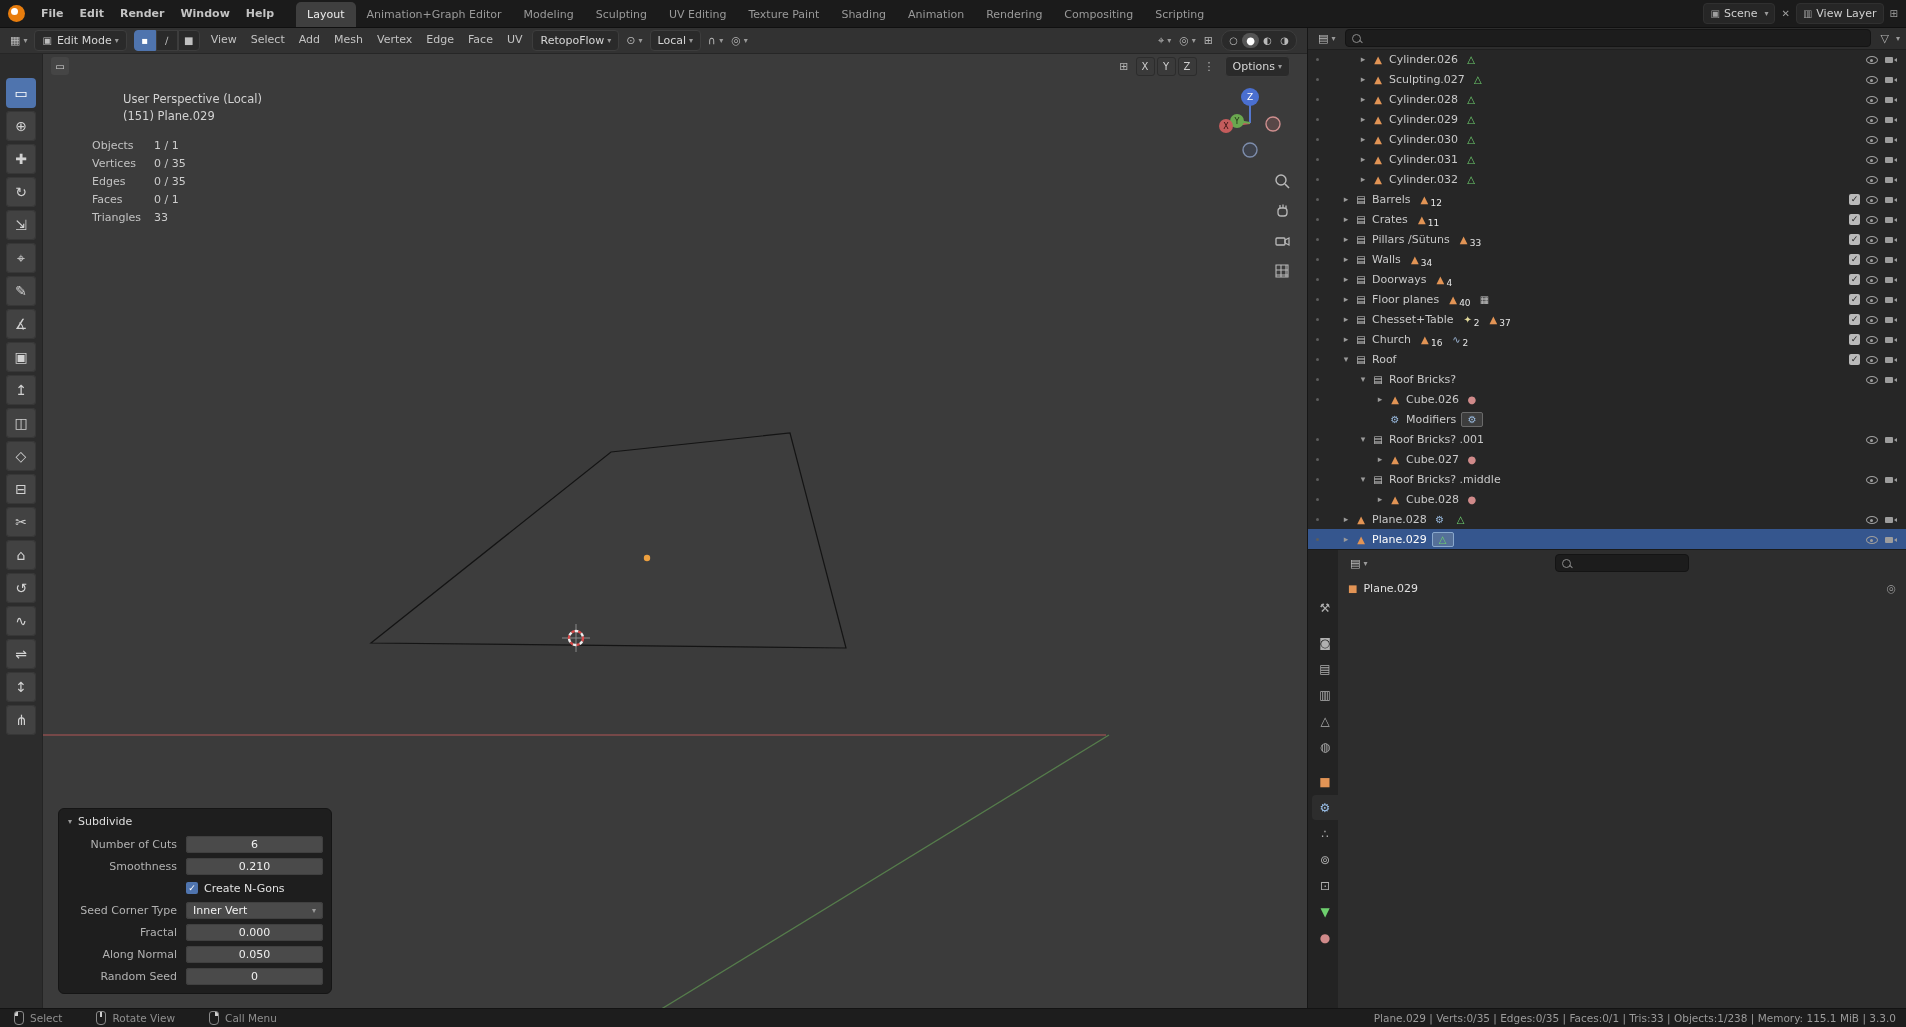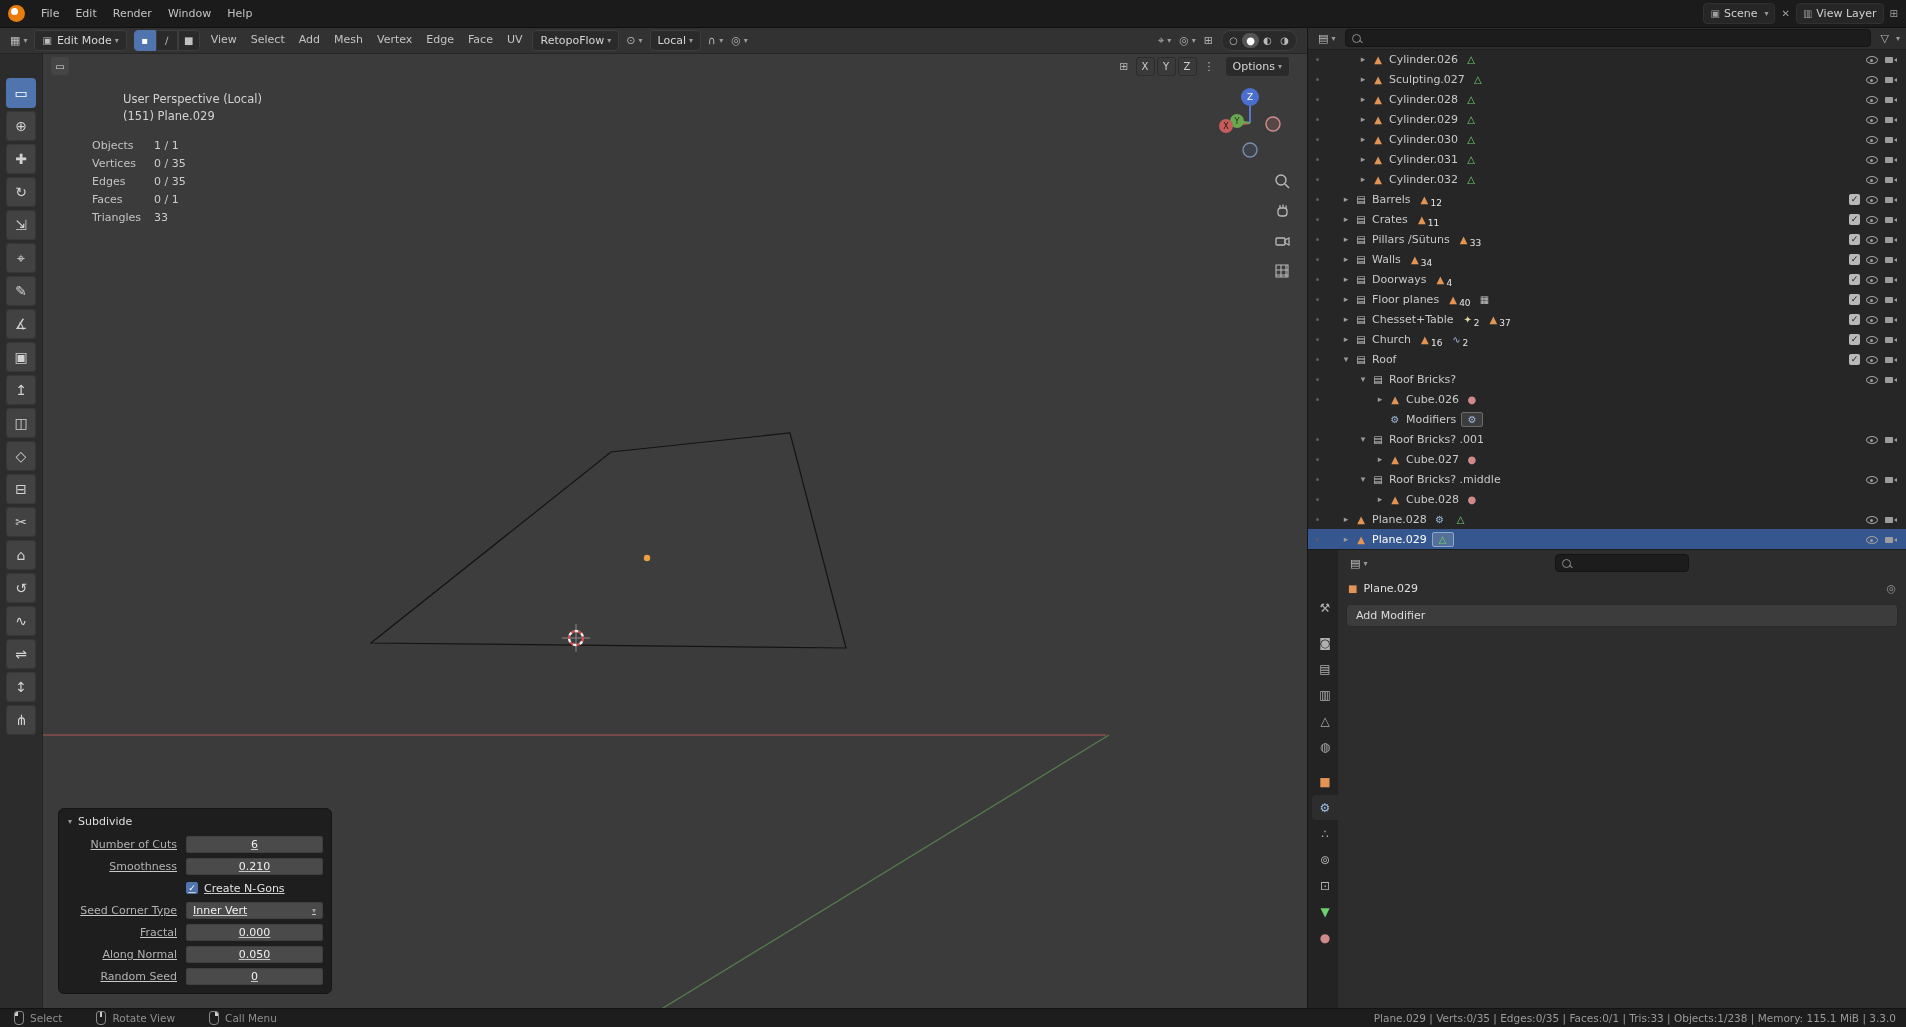--- a/index.html
+++ b/index.html
@@ -8,21 +8,21 @@
     background:#1b1b1b;font-family:"DejaVu Sans","Liberation Sans",sans-serif;
     font-size:11px;color:#c8c8c8;-webkit-font-smoothing:antialiased;
   }
   .caret{font-size:8px;color:#9a9a9a;margin-left:3px;}
 
   
   #topbar{position:absolute;left:0;top:0;right:0;height:27px;background:#1b1b1b;
     display:flex;align-items:center;border-bottom:1px solid #101010;z-index:30;}
   .logo{width:17px;height:17px;border-radius:50%;background:#e87d0d;margin:0 8px 0 8px;position:relative;}
   .logo::after{content:"";position:absolute;left:3px;top:3px;width:7px;height:7px;border-radius:50%;background:#fff;}
-  #menubar{display:flex;align-items:center;height:100%;}
+  #menubar{display:flex;align-items:center;height:100%;font-weight:bold;}
   .menu-item{padding:0 8px;line-height:26px;color:#c3c3c3;cursor:default;}
   #workspaces{display:flex;align-items:flex-end;height:100%;margin-left:14px;flex:1;min-width:0;}
   .ws-tab{padding:0 11px;line-height:25px;color:#9a9a9a;white-space:nowrap;border-radius:5px 5px 0 0;}
   .ws-tab.active{background:#3f3f3f;color:#ececec;}
   #topbar-right{display:flex;align-items:center;margin-left:auto;padding-right:8px;gap:6px;}
   .tb-widget{display:flex;align-items:center;background:#262626;border:1px solid #303030;border-radius:4px;
     height:19px;padding:0 6px;color:#cfcfcf;gap:4px;}
   .tb-ic{color:#9f9f9f;font-size:10px;}
 
   
@@ -70,21 +70,21 @@
     display:flex;align-items:center;justify-content:center;font-size:10px;}
 
   
   #gizmo{position:absolute;left:1167px;top:30px;}
   .nav-ic{position:absolute;left:1228px;width:22px;height:22px;display:flex;align-items:center;justify-content:center;}
 
   
   #op-panel{position:absolute;left:15px;top:755px;width:272px;background:rgba(29,29,29,0.97);
     border:1px solid #151515;border-radius:6px;padding-bottom:6px;z-index:12;}
   #op-title{display:flex;align-items:center;height:24px;padding:0 9px;color:#dedede;}
-  .op-row{display:flex;align-items:center;height:22px;padding:0 8px;text-decoration:underline;}
+  .op-row{display:flex;align-items:center;height:22px;padding:0 8px;}
   .op-label{width:110px;text-align:right;padding-right:9px;color:#b2b2b2;white-space:nowrap;}
   .op-widget{flex:1;height:17px;background:#4a4a4a;border-radius:3px;display:flex;align-items:center;
     justify-content:center;color:#f0f0f0;box-shadow:inset 0 0 0 1px #404040;}
   .op-widget.drop{justify-content:flex-start;padding:0 7px;}
   .op-widget.drop .caret{margin-left:auto;}
   .op-checkwrap{flex:1;display:flex;align-items:center;gap:6px;}
   .op-check{width:12px;height:12px;background:#4f74ae;border-radius:2px;color:#fff;font-size:9px;display:flex;
     align-items:center;justify-content:center;}
   .op-checklabel{color:#e2e2e2;}
 
@@ -152,20 +152,33 @@
 <body>
 
 <div id="topbar">
   <div class="logo"></div>
   <div id="menubar">
       <div class="menu-item">File</div>
       <div class="menu-item">Edit</div>
       <div class="menu-item">Render</div>
       <div class="menu-item">Window</div>
       <div class="menu-item">Help</div>
+    </div>
+  <div id="workspaces">
+      <div class="ws-tab active">Layout</div>
+      <div class="ws-tab">Animation+Graph Editor</div>
+      <div class="ws-tab">Modeling</div>
+      <div class="ws-tab">Sculpting</div>
+      <div class="ws-tab">UV Editing</div>
+      <div class="ws-tab">Texture Paint</div>
+      <div class="ws-tab">Shading</div>
+      <div class="ws-tab">Animation</div>
+      <div class="ws-tab">Rendering</div>
+      <div class="ws-tab">Compositing</div>
+      <div class="ws-tab">Scripting</div>
     </div>
   <div id="topbar-right">
     <div class="tb-widget">
       <span class="tb-ic">▣</span>
       <span>Scene</span>
       <span class="caret">▾</span>
     </div>
     <span class="tb-ic">✕</span>
     <div class="tb-widget">
       <span class="tb-ic">▥</span>
@@ -817,23 +830,20 @@
       <div class="search-box" id="props-search">
         <span class="search-glass"></span>
         <input class="search-input" value="" placeholder="" style="">
       </div>
     </div>
     <div id="props-breadcrumb">
       <span style="color:#e29455;font-size:10px;">■</span>
       <span>Plane.029</span>
       <span style="margin-left:auto;color:#9a9a9a;">◎</span>
     </div>
-    <div id="add-modifier">
-      <span>Add Modifier</span>
-    </div>
   </div>
 </div>
 
 <div id="statusbar">
   <span id="sb-left" style="display:flex;align-items:center;">
       <span class="sb-item">
         <span class="mouse left"></span>
         <span>Select</span>
       </span>
       <span class="sb-item">

